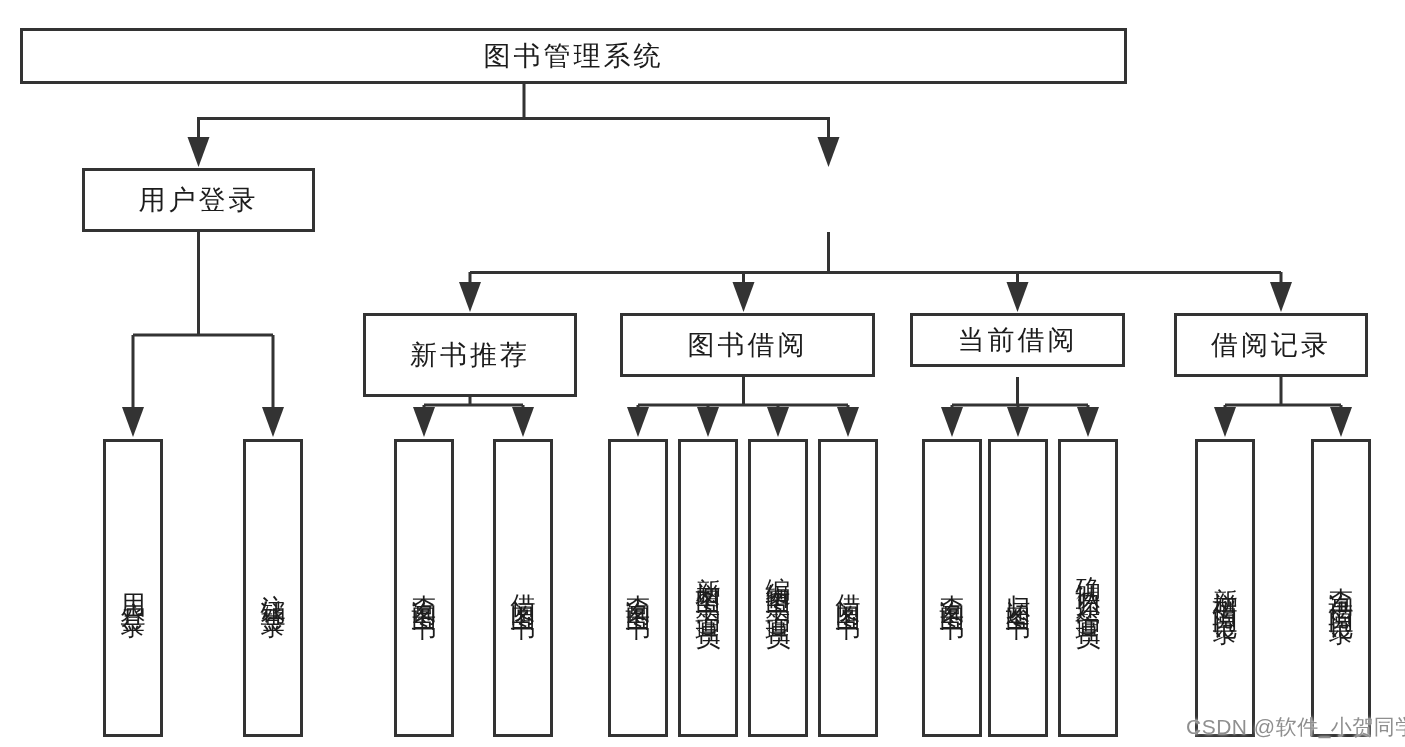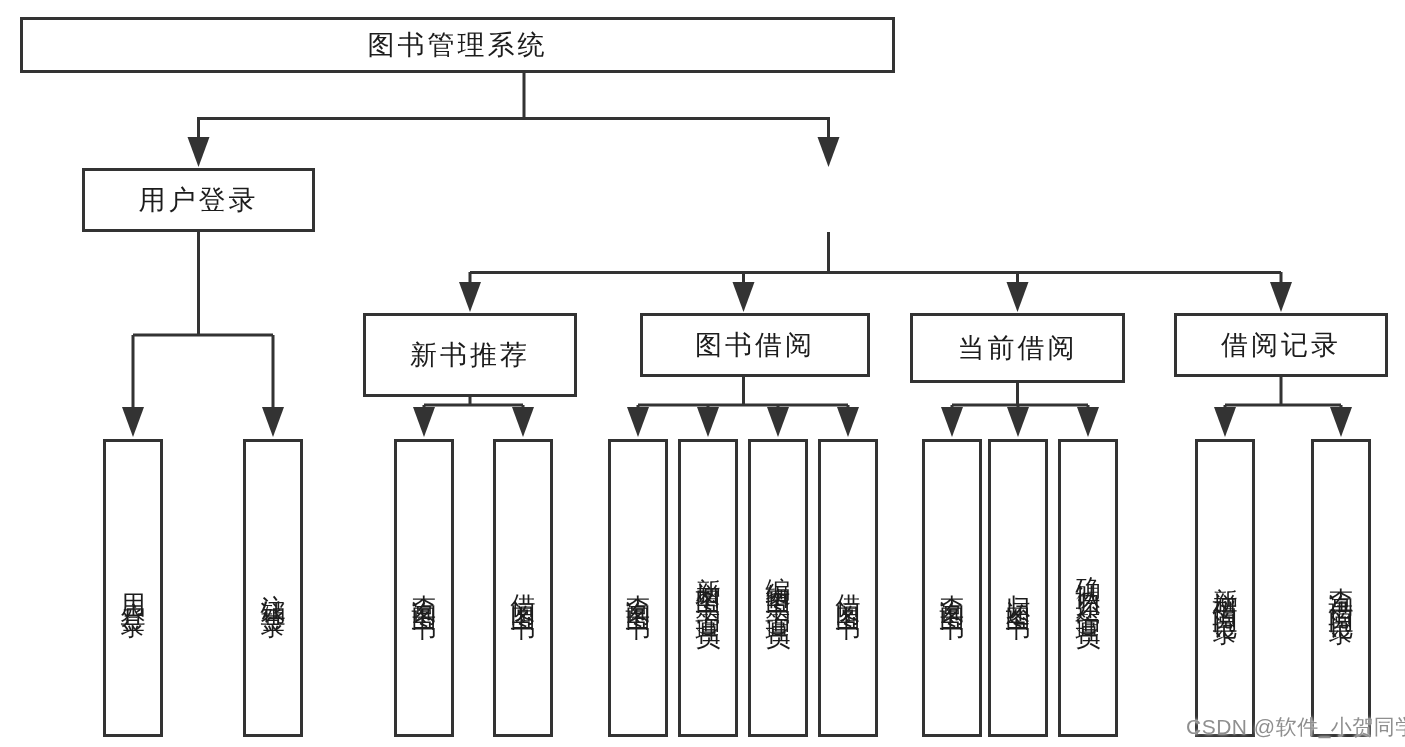--- a/index.html
+++ b/index.html
@@ -61,28 +61,28 @@
       <polygon points="767,407 789,407 778,437"></polygon>
       <polygon points="837,407 859,407 848,437"></polygon>
       <polygon points="941,407 963,407 952,437"></polygon>
       <polygon points="1007,407 1029,407 1018,437"></polygon>
       <polygon points="1077,407 1099,407 1088,437"></polygon>
       <polygon points="1214,407 1236,407 1225,437"></polygon>
       <polygon points="1330,407 1352,407 1341,437"></polygon>
     </g>
   </svg>
 
-  <div class="node h" style="left:20px;top:17px;width:875px;height:56px">图书管理系统</div>
+  <div class="node h" style="left:20px;top:28px;width:1107px;height:56px">图书管理系统</div>
 
   <div class="node h" style="left:82px;top:168px;width:233px;height:64px">用户登录</div>
 
   <div class="node h" style="left:363px;top:313px;width:214px;height:84px">新书推荐</div>
-  <div class="node h" style="left:640px;top:313px;width:230px;height:64px">图书借阅</div>
-  <div class="node h" style="left:910px;top:313px;width:215px;height:70px">当前借阅</div>
-  <div class="node h" style="left:1174px;top:313px;width:214px;height:64px">借阅记录</div>
+  <div class="node h" style="left:620px;top:313px;width:255px;height:64px">图书借阅</div>
+  <div class="node h" style="left:910px;top:313px;width:215px;height:54px">当前借阅</div>
+  <div class="node h" style="left:1174px;top:313px;width:194px;height:64px">借阅记录</div>
 
   <div class="node v" style="left:103px;top:439px;width:60px;height:298px">用户登录</div>
   <div class="node v" style="left:243px;top:439px;width:60px;height:298px">注销登录</div>
 
   <div class="node v" style="left:394px;top:439px;width:60px;height:298px">查询图书</div>
   <div class="node v" style="left:493px;top:439px;width:60px;height:298px">借阅图书</div>
 
   <div class="node v" style="left:608px;top:439px;width:60px;height:298px">查询图书</div>
   <div class="node v" style="left:678px;top:439px;width:60px;height:298px">新增图书（管理员）</div>
   <div class="node v" style="left:748px;top:439px;width:60px;height:298px">编辑图书（管理员）</div>

